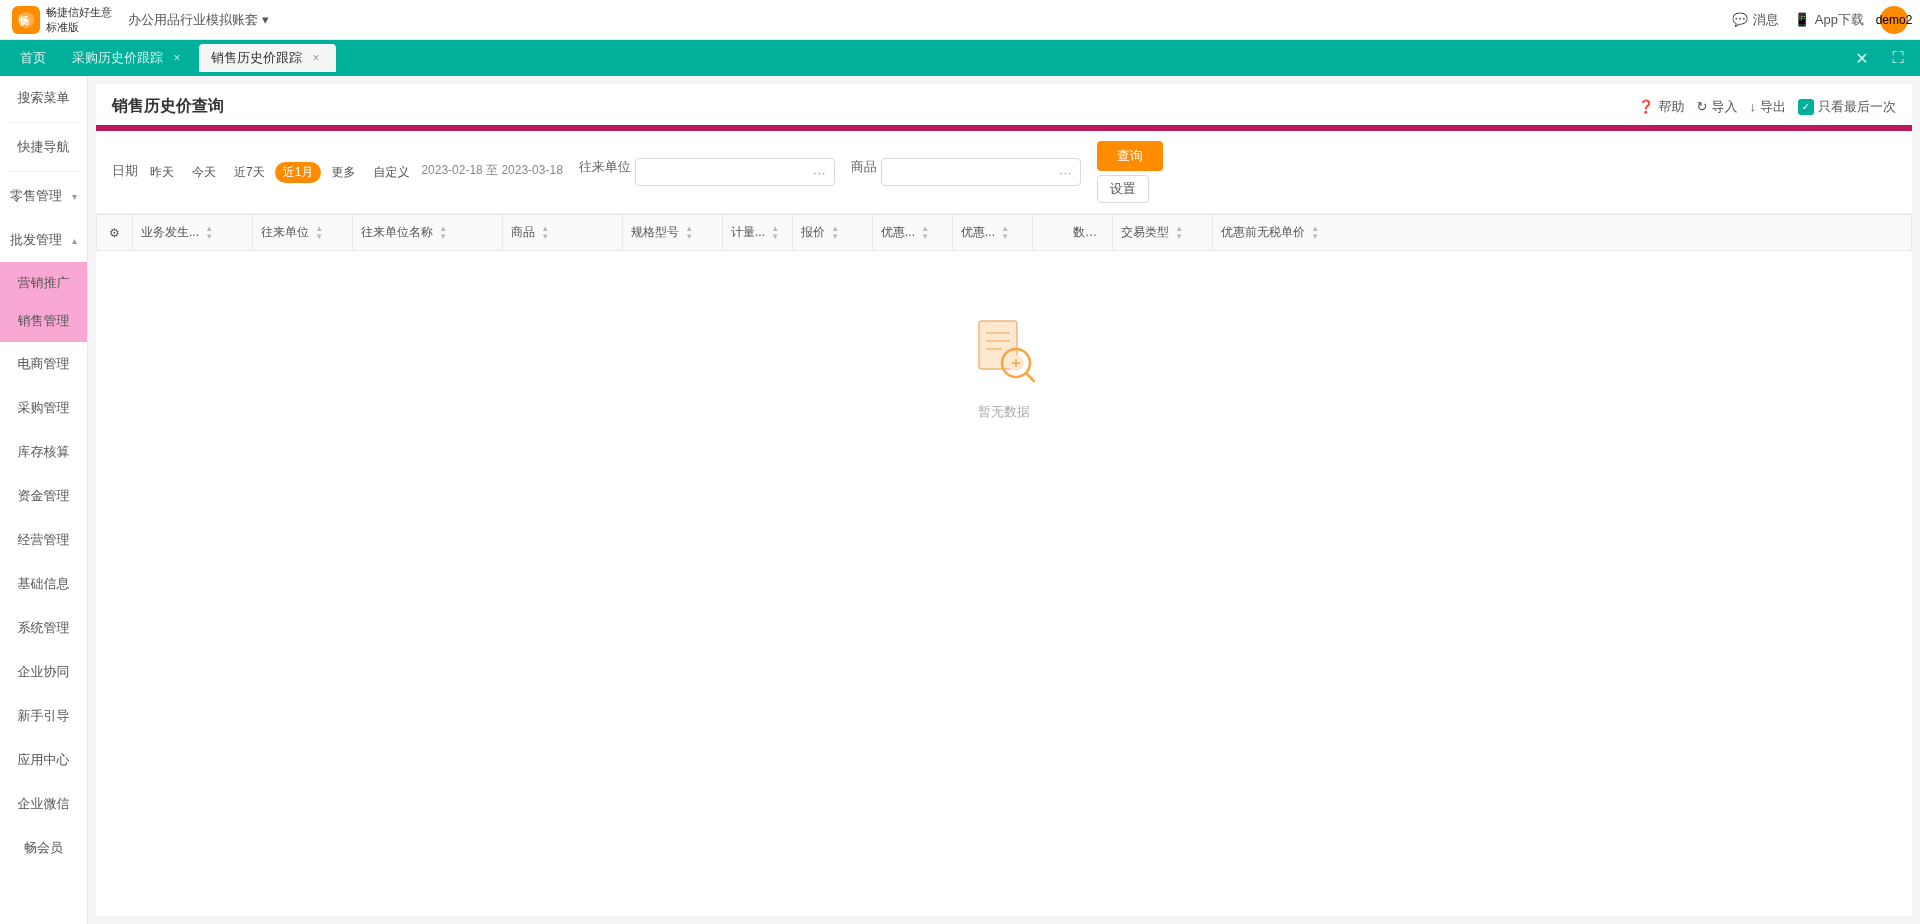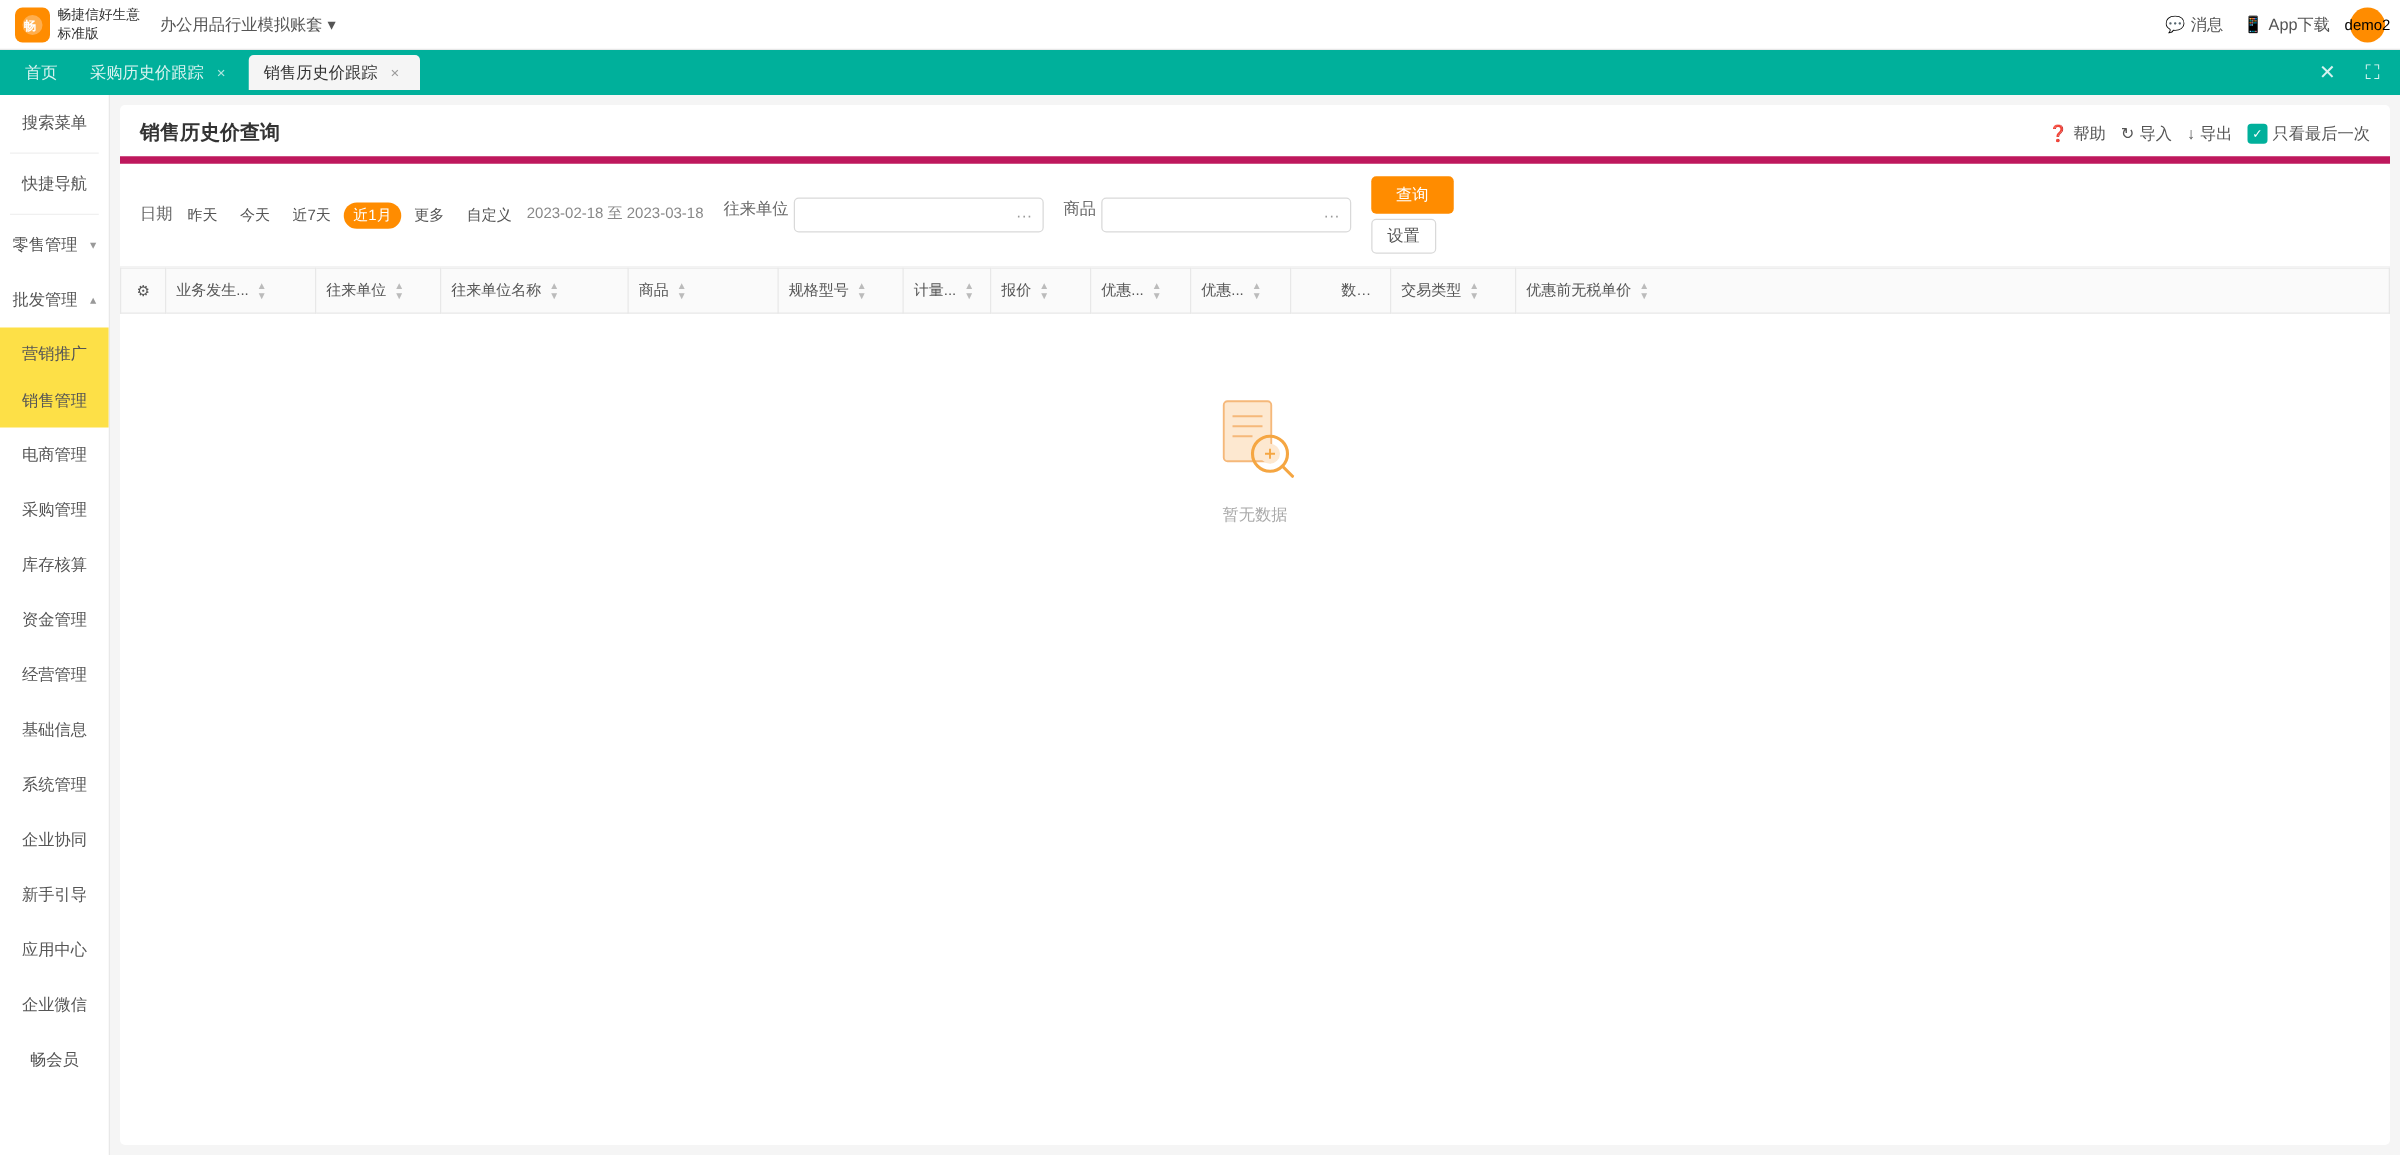--- a/index.html
+++ b/index.html
@@ -170,21 +170,21 @@
     .sidebar-item.has-arrow .arrow {
       font-size: 10px;
       color: #999;
     }
     .sidebar-divider {
       height: 1px;
       background: #f0f0f0;
       margin: 2px 8px;
     }
     .sidebar-section {
-      background: #fde047;
+      background: #f9a8d4;
       padding: 2px 0;
     }
     .sidebar-sub-item {
       height: 38px;
       display: flex;
       align-items: center;
       justify-content: center;
       cursor: pointer;
       color: #555;
       font-size: 13px;

